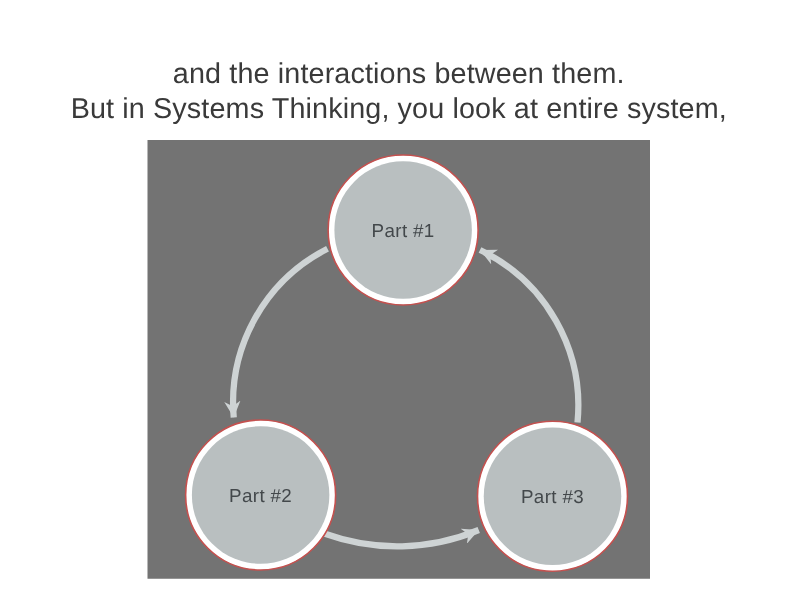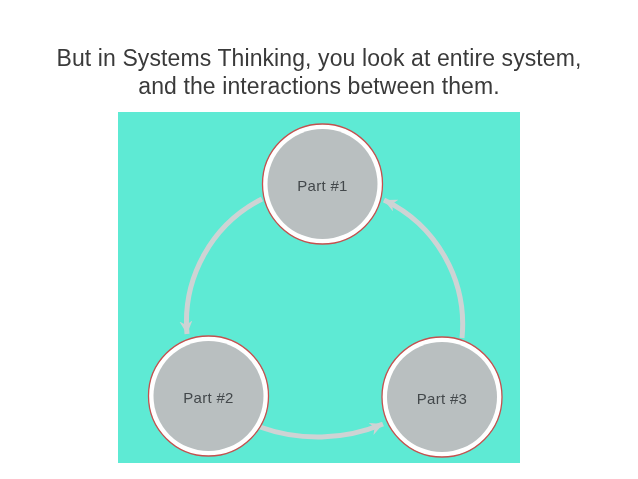--- a/index.html
+++ b/index.html
@@ -38,25 +38,25 @@
     letter-spacing: 0.3px;
     font-weight: 400;
   }
 </style>
 </head>
 <body>
 
 <div class="page" style="background: rgb(255, 255, 255);">
 
   <div class="slide-title" style="color: rgb(58, 58, 58);">
+    <div>and the interactions between them.</div>
     <div>But in Systems Thinking, you look at entire system,</div>
-    <div>and the interactions between them.</div>
   </div>
 
-  <div class="diagram-canvas" style="background: #5eead4;">
+  <div class="diagram-canvas" style="background: #737373;">
     <svg width="402" height="351" viewBox="0 0 402 351">
       <defs>
         <marker id="arrowhead" viewBox="0 0 10 10" refX="10" refY="5" markerWidth="2.6" markerHeight="2.6" orient="auto">
           <path d="M 0 0 L 10 5 L 0 10 L 3 5 Z" fill="#ced3d4"></path>
         </marker>
       </defs>
 
       <path d="M 144 87 A 138 138 0 0 0 69 222" fill="none" stroke-width="5" marker-end="url(#arrowhead)" stroke="#ced3d4"></path>
 
       <path d="M 142 315 A 170 170 0 0 0 265 312" fill="none" stroke-width="5" marker-end="url(#arrowhead)" stroke="#ced3d4"></path>

